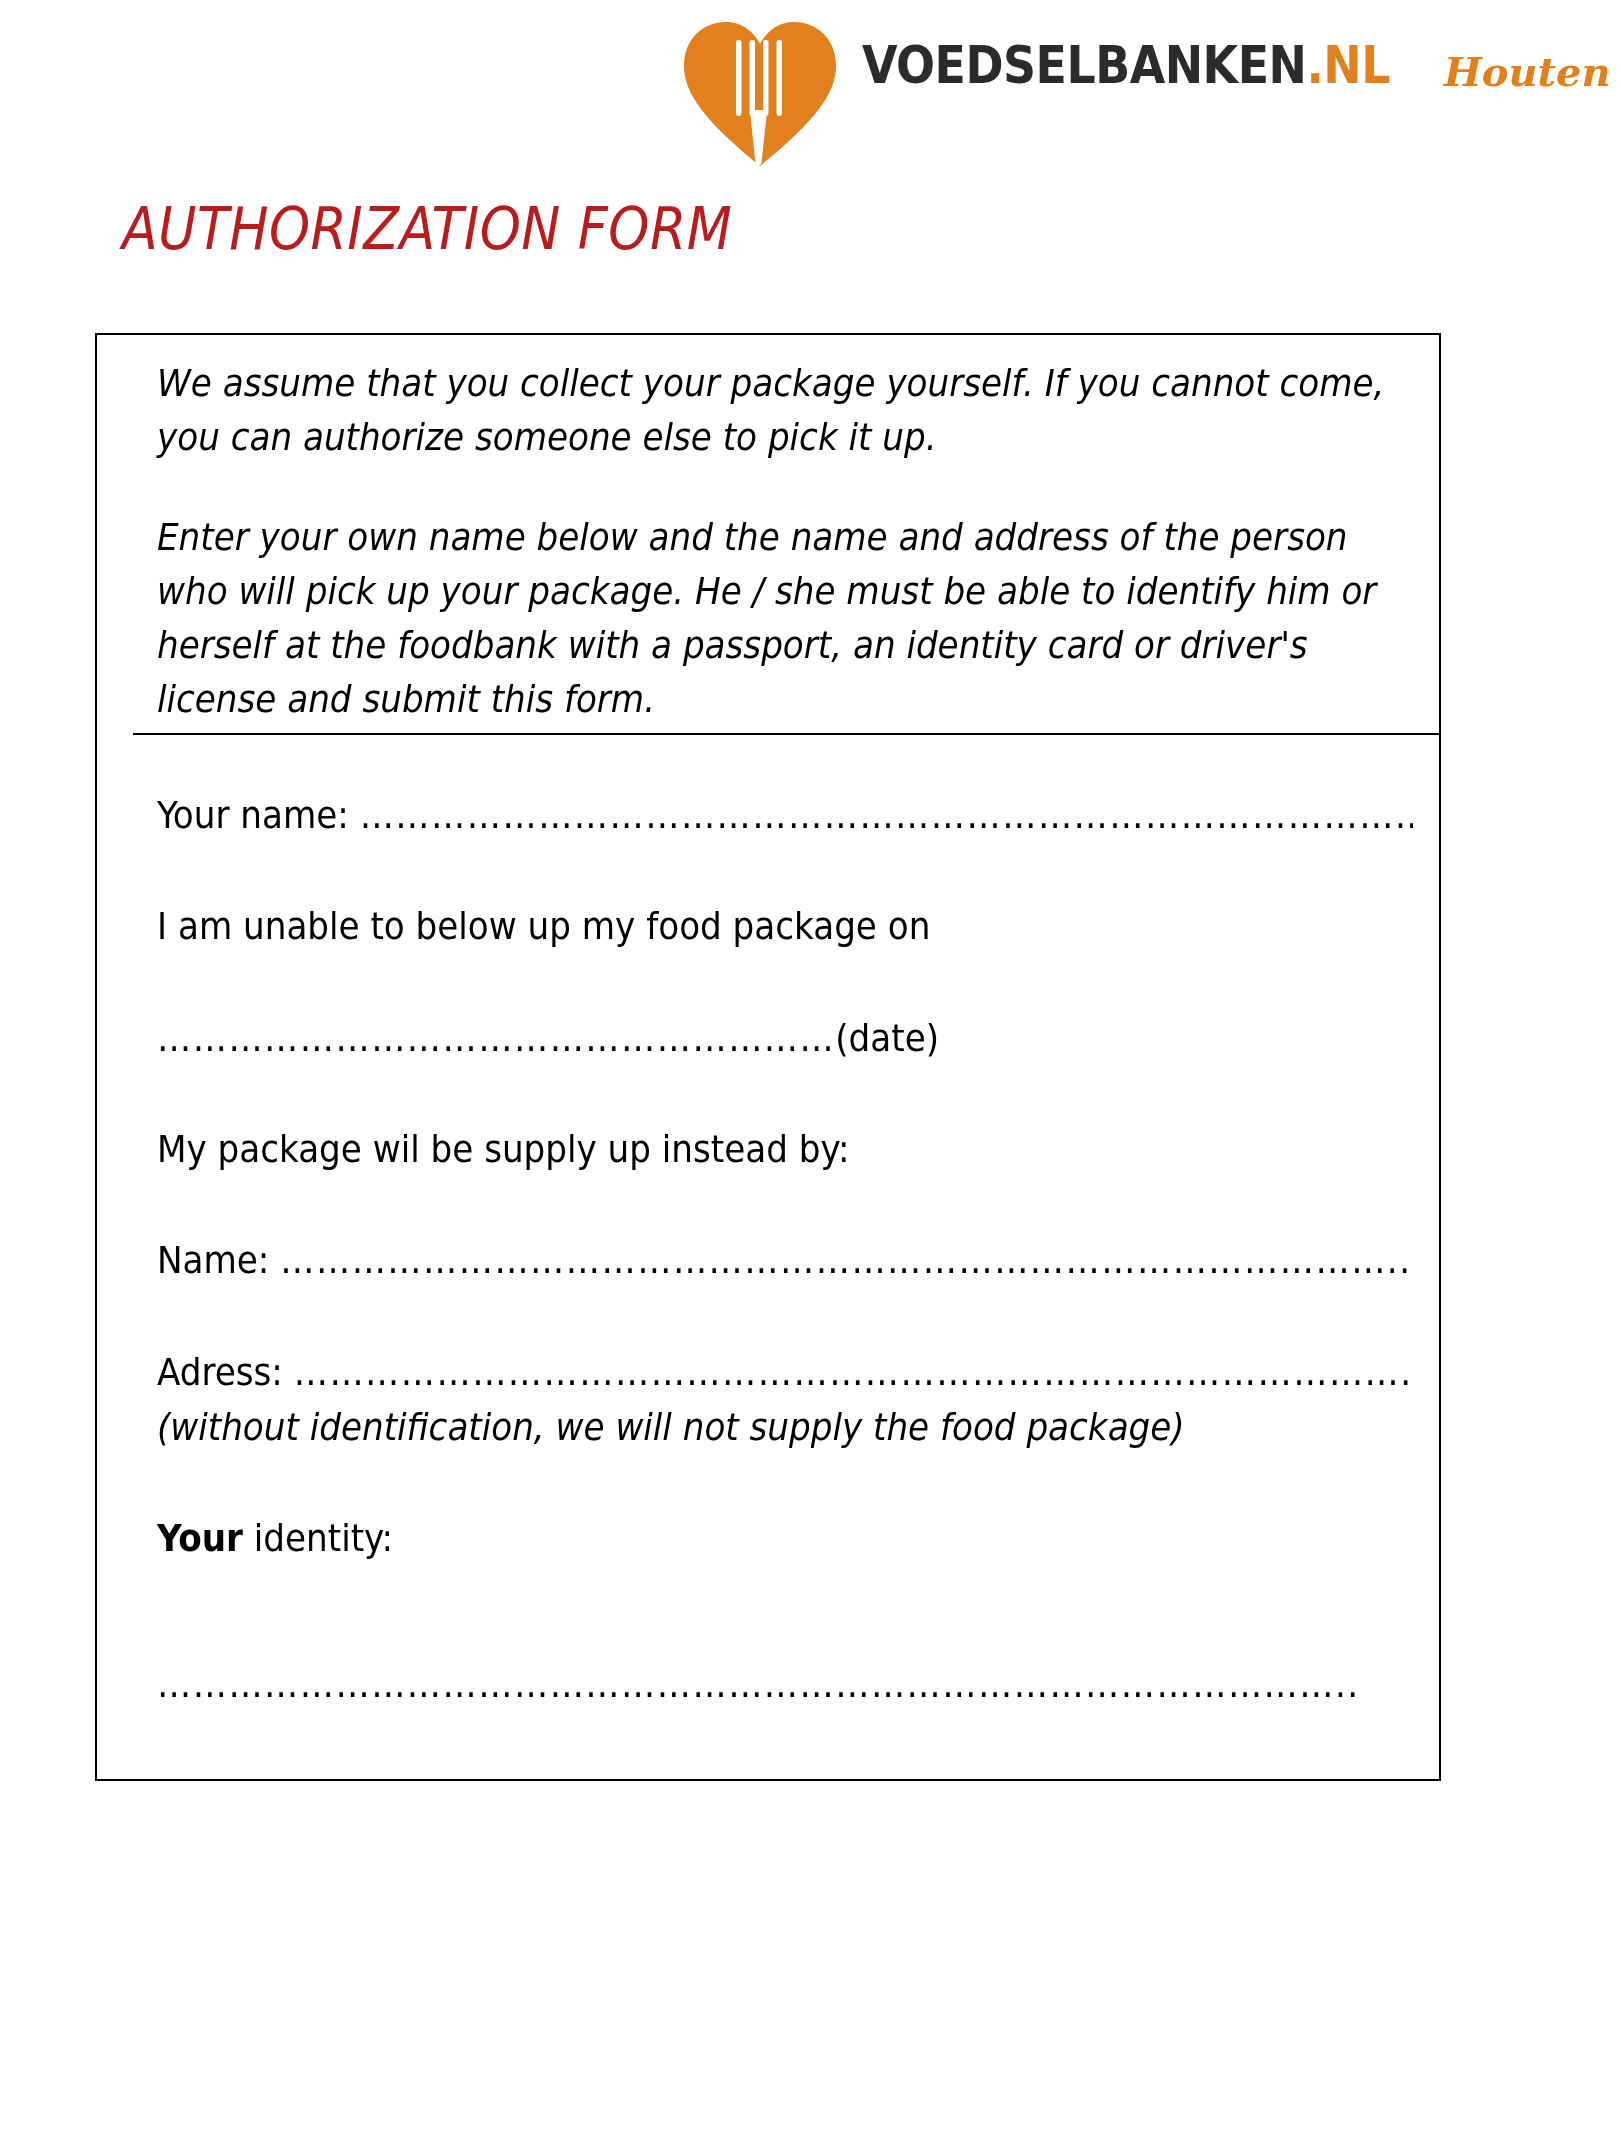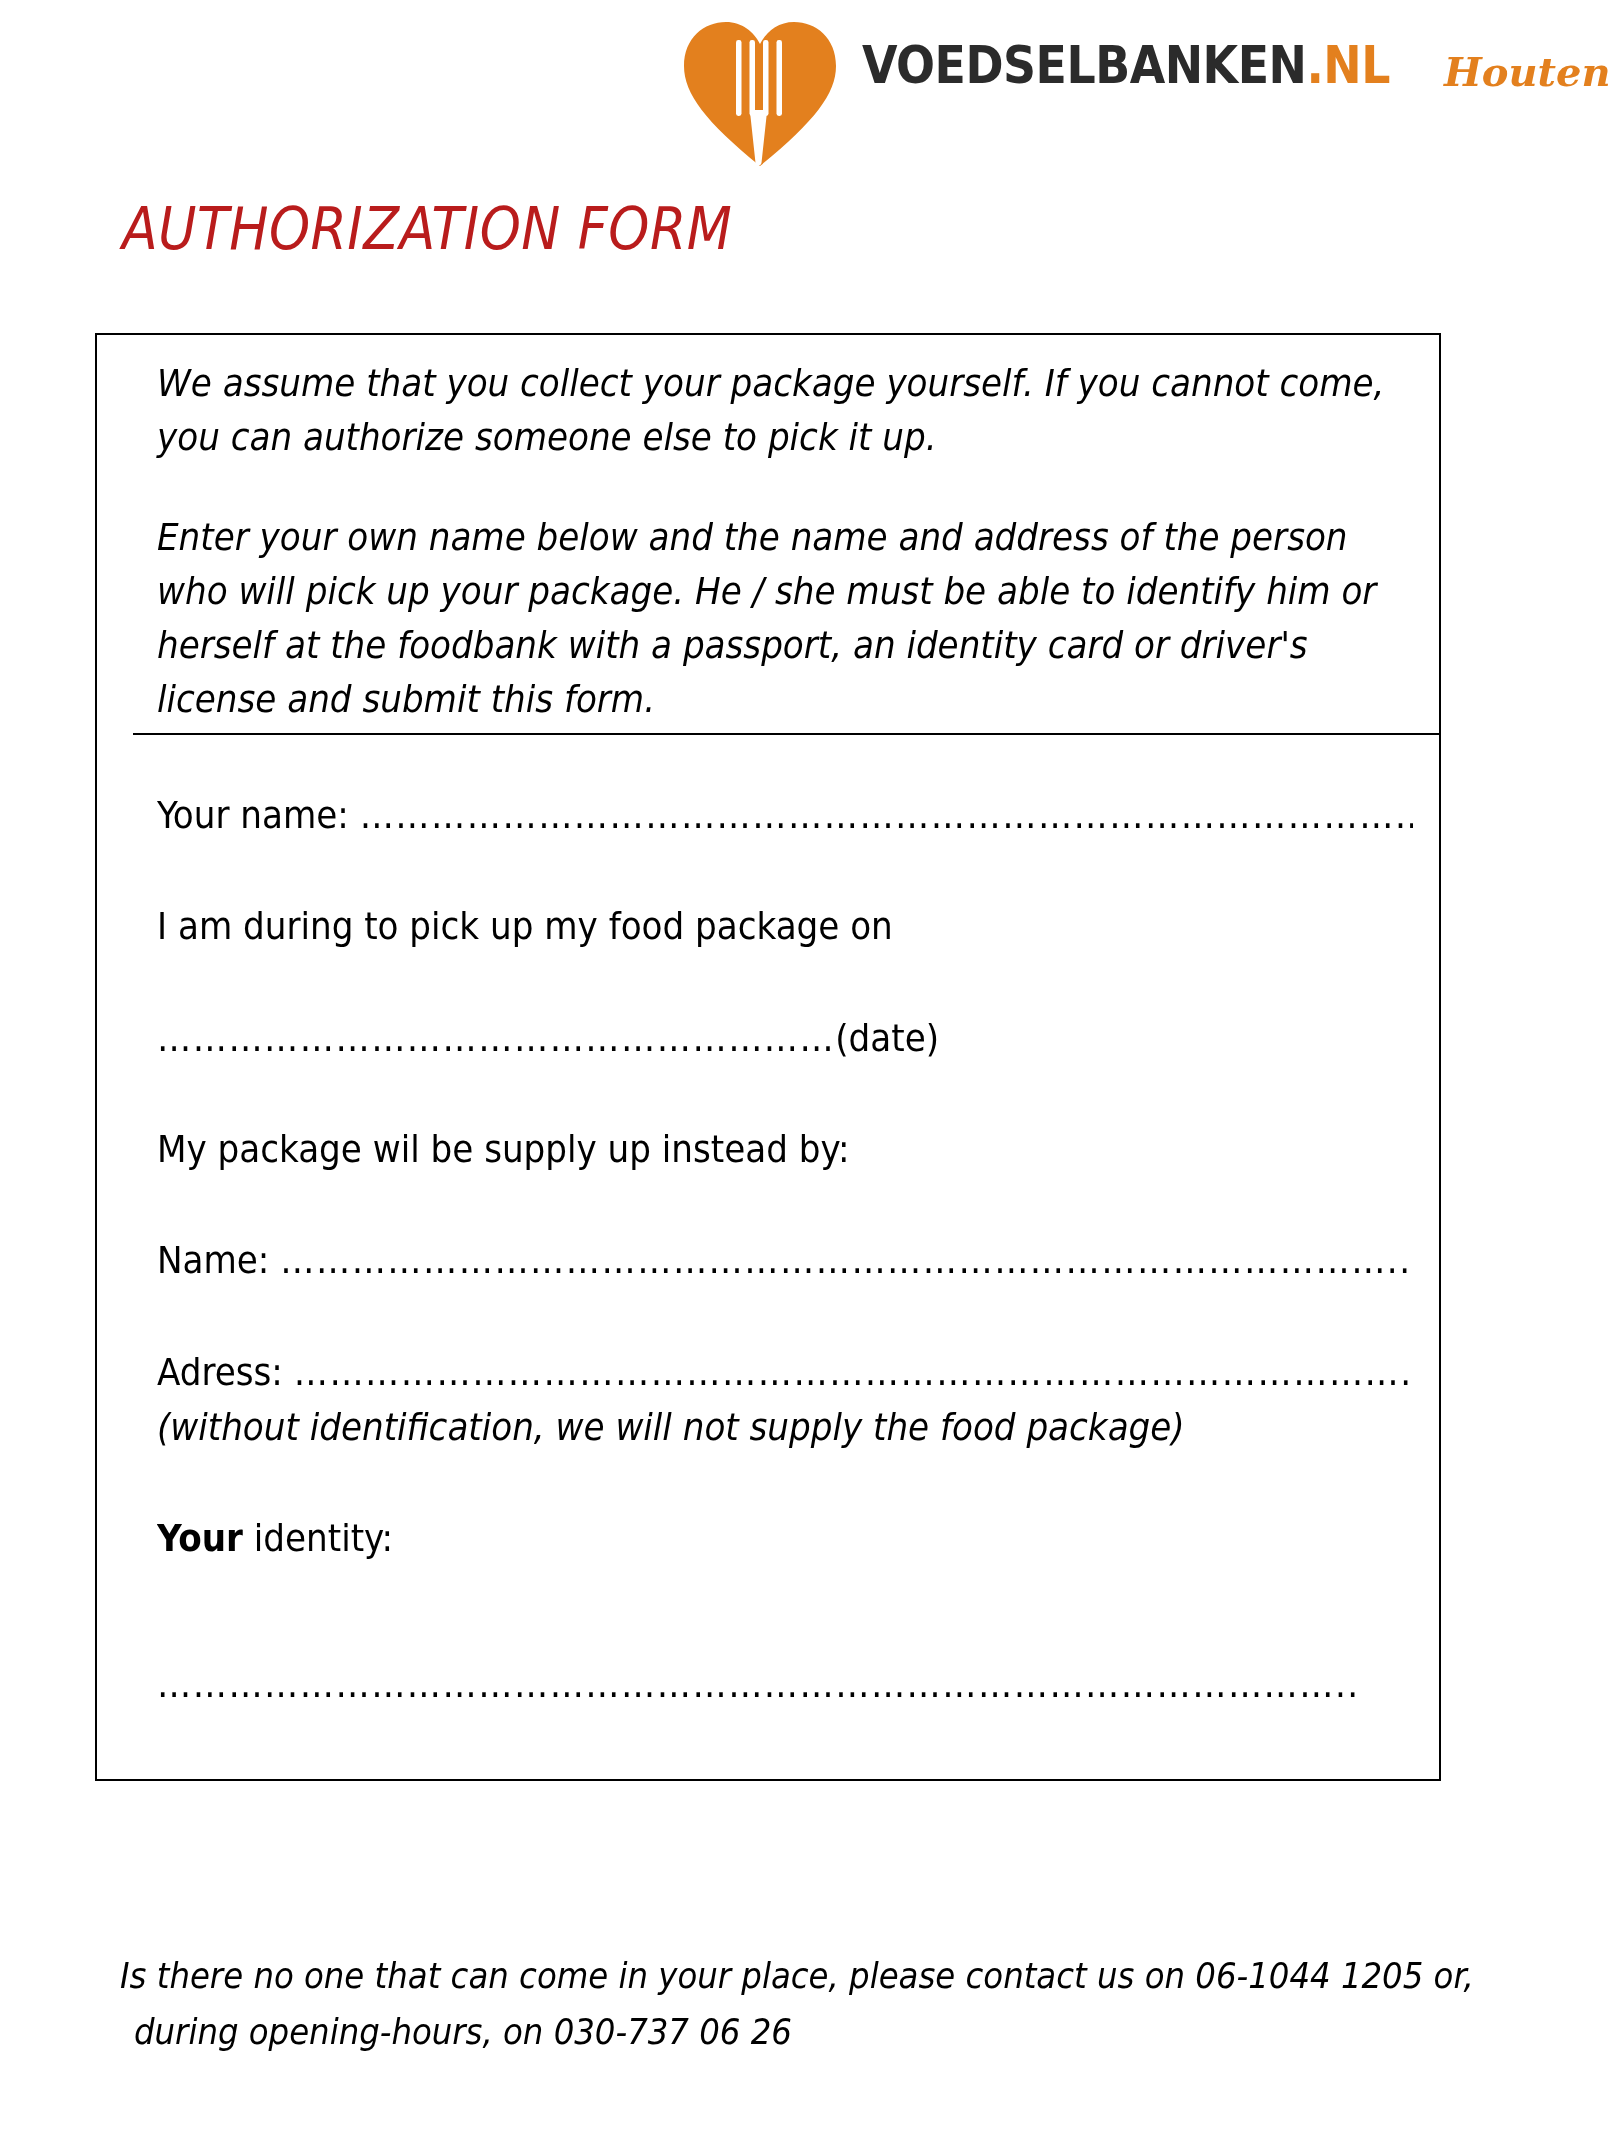--- a/index.html
+++ b/index.html
@@ -184,37 +184,33 @@
     <div class="intro-section">
       <p class="intro-p">We assume that you collect your package yourself. If you cannot come, you can authorize someone else to pick it up.</p>
       <div class="intro-gap"></div>
       <p class="intro-p">Enter your own name below and the name and address of the person who will pick up your package. He / she must be able to identify him or herself at the foodbank with a passport, an identity card or driver's license and submit this form.</p>
     </div>
 
     <div class="fields-section">
 
       <p class="field-line"><span>Your name: </span><span class="dots">……………………………………………………………………………………</span></p>
 
-      <p class="field-line">I am during to pick up my food package on</p>
+      <p class="field-line">I am unable to below up my food package on</p>
 
       <p class="field-line"><span class="dots">…………………………………………………</span><span>(date)</span></p>
 
       <p class="field-line">My package wil be supply up instead by:</p>
 
       <p class="field-line"><span>Name: </span><span class="dots">…………………………………………………………………………………..</span></p>
 
       <p class="field-line tight"><span>Adress: </span><span class="dots">…………………………………………………………………………………..</span></p>
 
       <p class="note-italic">(without identification, we will not supply the food package)</p>
 
       <p class="field-line sig-label"><span class="bold">Your</span><span> identity:</span></p>
 
       <p class="field-line sig-rule"><span class="dots">………………………………………………………………………………………..</span></p>
 
     </div>
   </div>
 
-  <div class="footer-note">
-    <span>Is there no one that can come in your place, please contact us on 06-1044 1205 or,</span>
-    <span class="l2">during opening-hours, on 030-737 06 26</span>
-  </div>
 
 </div>
 
 </body></html>

